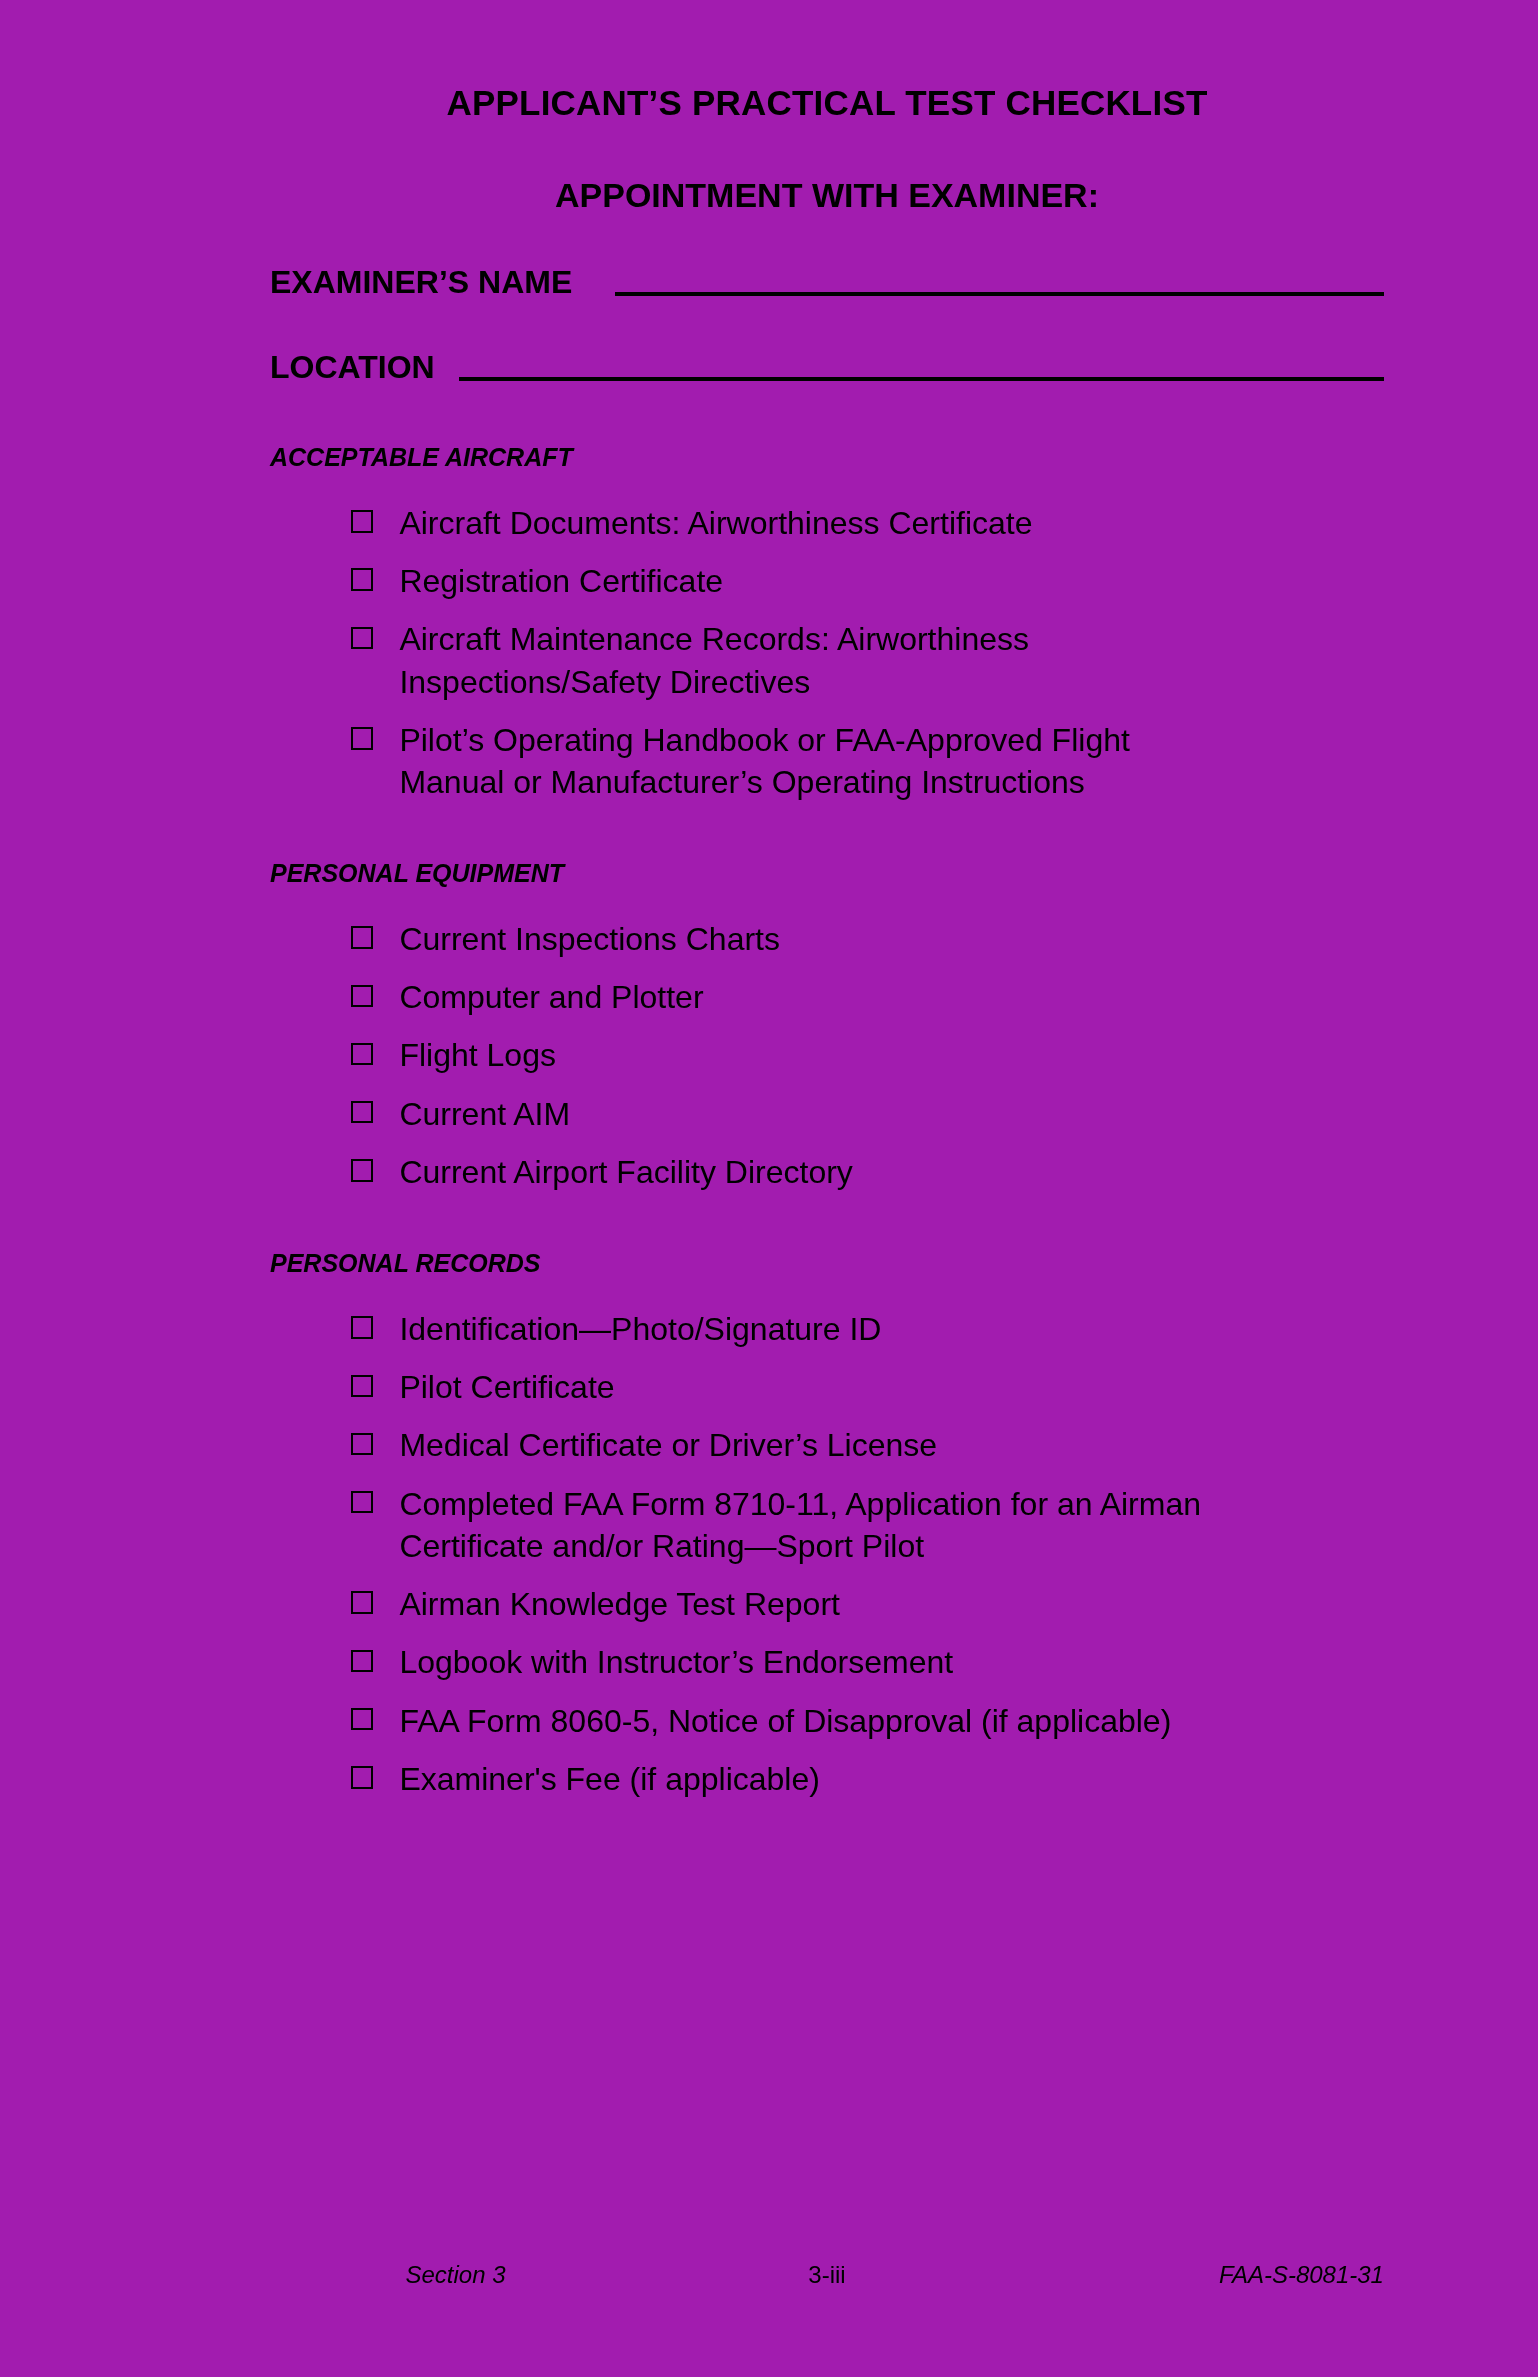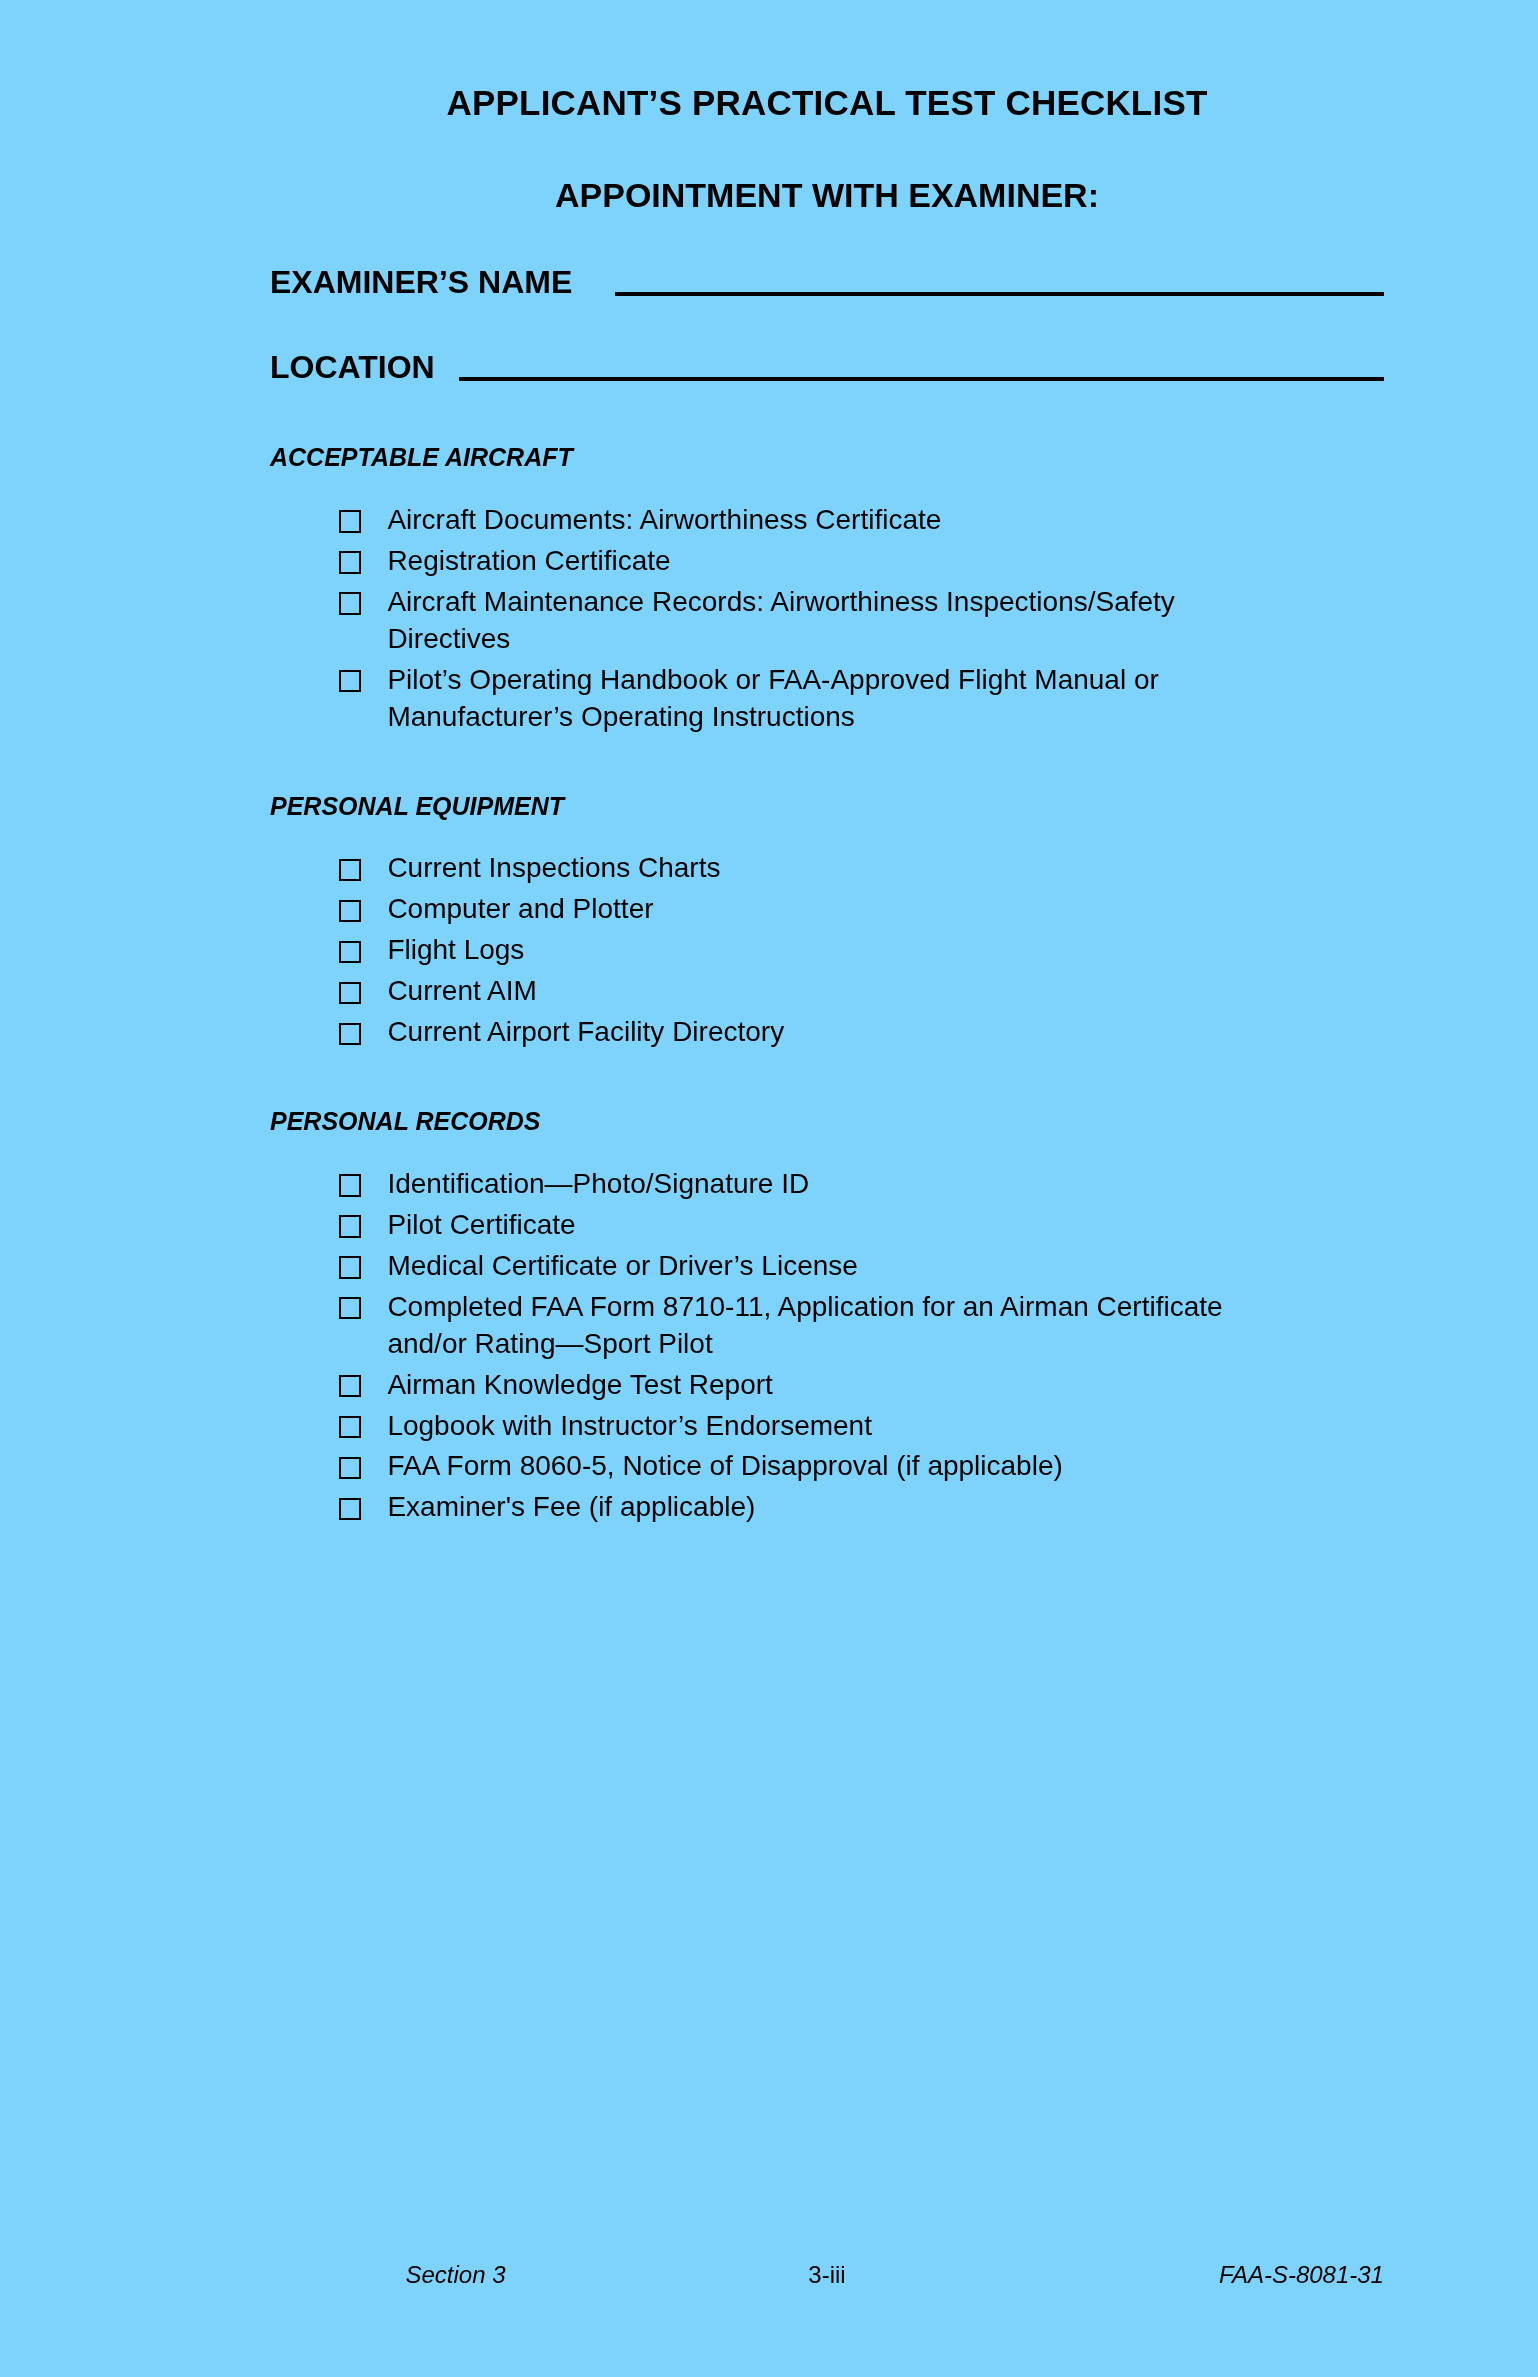--- a/index.html
+++ b/index.html
@@ -5,21 +5,21 @@
   html, body {
     margin: 0;
     padding: 0;
     background: #ffffff;
   }
 
   .page {
     position: relative;
     width: 1538px;
     height: 2377px;
-    background: #7dd3fc;
+    background: #a21caf;
     margin: 0 auto;
     font-family: "Liberation Sans", sans-serif;
     color: #000000;
     box-sizing: border-box;
     overflow: hidden;
   }
 
   .content {
     position: absolute;
     left: 270px;
@@ -92,24 +92,24 @@
   .checklist {
     list-style: none;
     margin: 0;
     padding: 0;
     margin-top: 30px;
   }
 
   .checklist li {
     display: flex;
     align-items: flex-start;
-    font-size: 28px;
+    font-size: 32px;
     line-height: 1.32;
     padding: 0;
-    margin: 4px;
+    margin: 16px;
   }
 
   .checklist li .cbox {
     flex: 0 0 auto;
     width: 22.4px;
     height: 22.4px;
     border: 2.8px solid #000000;
     box-sizing: border-box;
     margin-left: 65px;
     margin-right: 26px;

